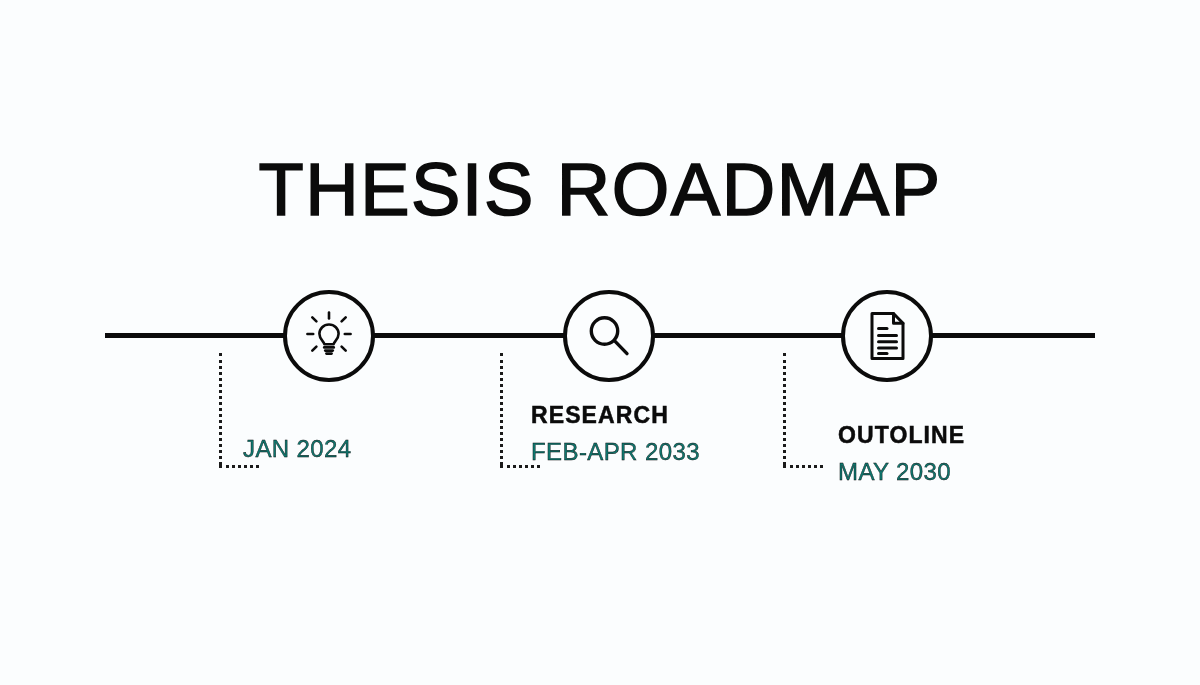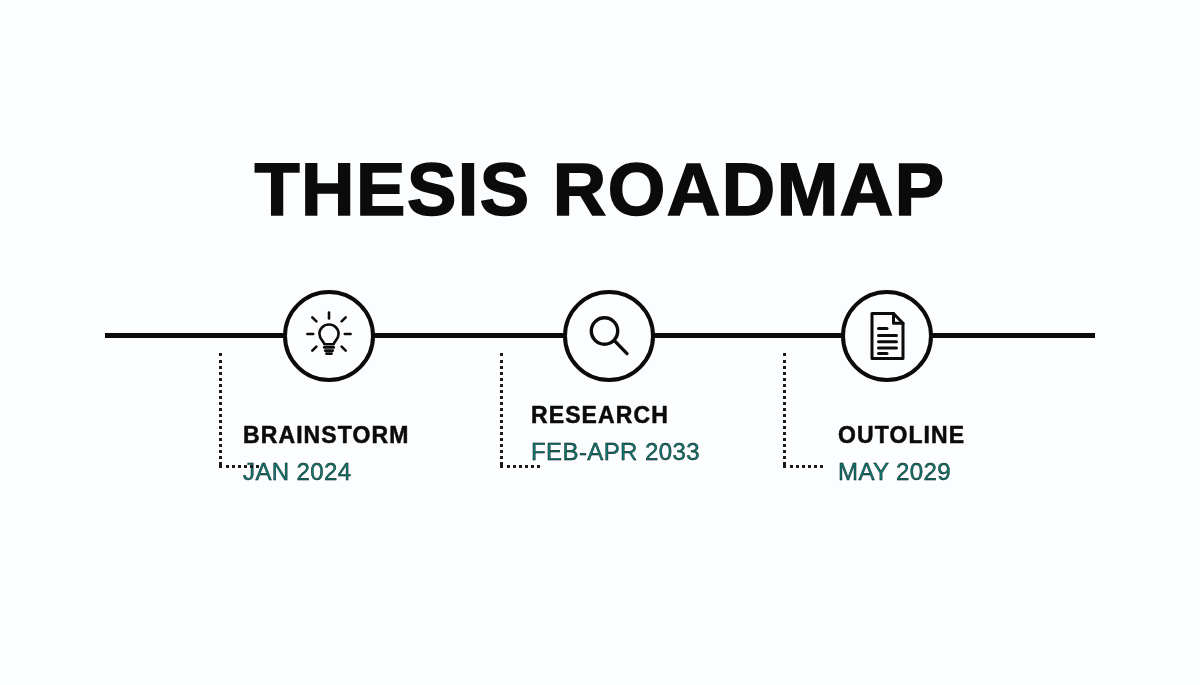--- a/index.html
+++ b/index.html
@@ -21,21 +21,21 @@
 
   
   #page-title {
     position: absolute;
     left: 0;
     top: 153;
     top: 153px;
     width: 1200px;
     text-align: center;
     font-size: 74px;
-    font-weight: 700;
+    font-weight: 400;
     letter-spacing: 1.5px;
     color: #0b0b0b;
     line-height: 1;
     white-space: nowrap;
     -webkit-text-stroke: 1.6px #0b0b0b;
   }
 
   
   #timeline-axis {
     position: absolute;
@@ -136,21 +136,20 @@
         <line x1="48.6" y1="25" x2="42.8" y2="25"></line>
         <line x1="14.4" y1="12.4" x2="10.3" y2="8.3"></line>
         <line x1="43.7" y1="8.3" x2="39.6" y2="12.4"></line>
         <line x1="14.4" y1="37.6" x2="10.3" y2="41.7"></line>
         <line x1="43.7" y1="41.7" x2="39.6" y2="37.6"></line>
       </svg>
     </span>
   </div>
 
   <div class="milestone-label" style="left:243px; top:424px;">
-    <div class="milestone-title">BRAINSTORM</div>
     <div class="milestone-date">JAN 2024</div>
   </div>
 
   <div class="connector" style="left:500px; top:353px;">
     <div class="drop"></div>
     <div class="run"></div>
   </div>
 
   <div class="milestone-node" style="left:563px;">
     <span>
@@ -180,16 +179,16 @@
         <line x1="15.5" y1="25.5" x2="33.5" y2="25.5"></line>
         <line x1="15.5" y1="31.8" x2="33.5" y2="31.8"></line>
         <line x1="15.5" y1="38" x2="33.5" y2="38"></line>
         <line x1="15.5" y1="43.5" x2="24" y2="43.5"></line>
       </svg>
     </span>
   </div>
 
   <div class="milestone-label" style="left:822px; top:424px;margin-left:16px;">
     <div class="milestone-title">OUTOLINE</div>
-    <div class="milestone-date">MAY 2029</div>
+    <div class="milestone-date">MAY 2030</div>
   </div>
 
 </div>
 
 </body></html>

